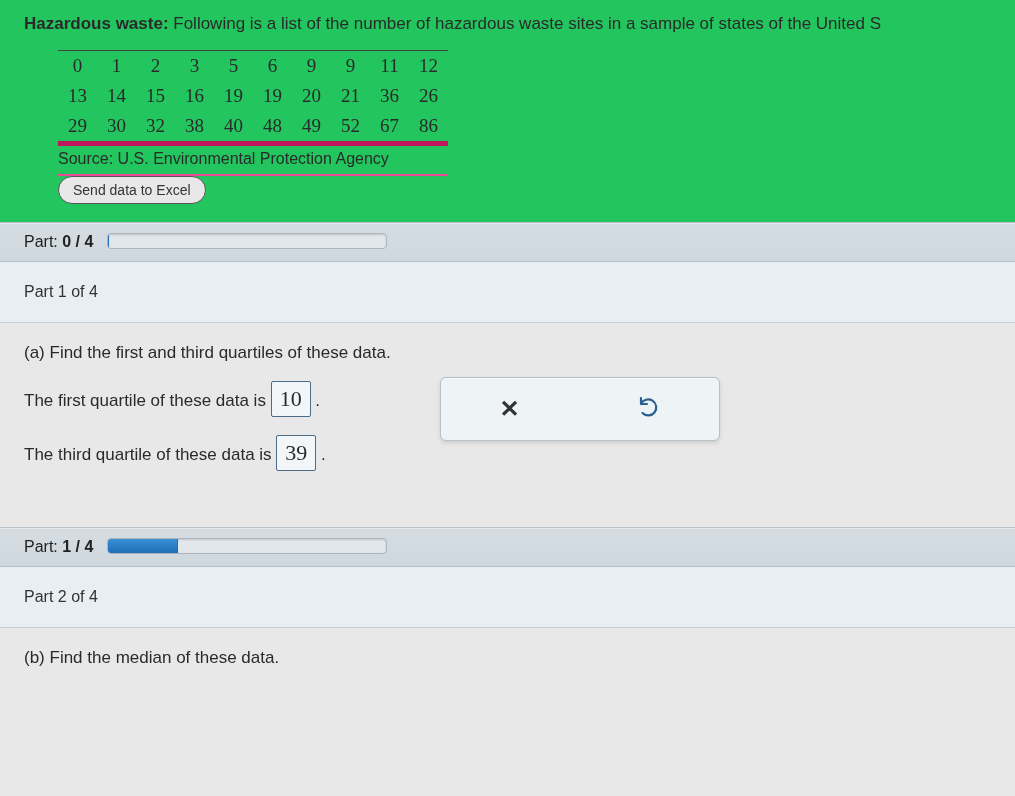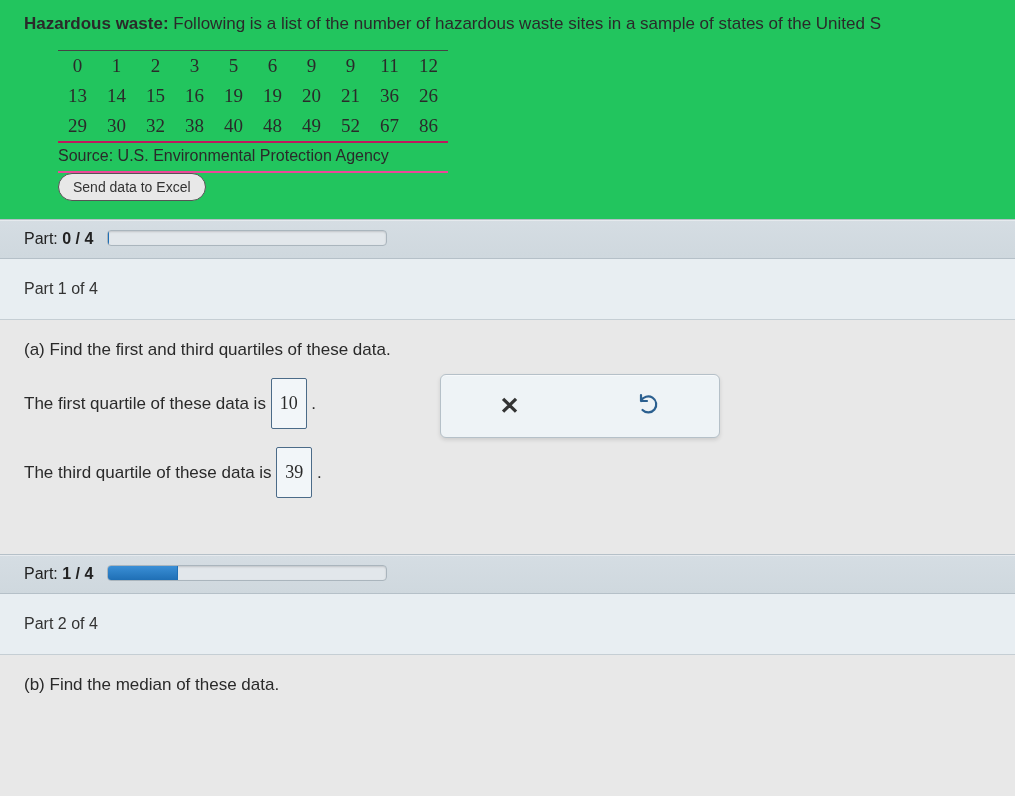--- a/index.html
+++ b/index.html
@@ -25,21 +25,21 @@
     margin: 14px 0 0 34px;
     display: inline-block;
   }
   .data-table {
     border-collapse: collapse;
   }
   .data-table tr:first-child td {
     border-top: 1px solid #444;
   }
   .data-table tr.last-data td {
-    border-bottom: 2px solid #be185d;
+    border-bottom: 5px solid #be185d;
   }
   .data-table td {
     padding: 4px 10px 4px 10px;
     font-family: "Times New Roman", serif;
     font-size: 19px;
     text-align: center;
   }
   .source-row {
     padding: 4px 0 6px 0;
     font-size: 16px;
@@ -96,23 +96,23 @@
     position: relative;
   }
   .answer-line {
     margin-top: 18px;
     font-size: 17px;
   }
   .answer-box {
     display: inline-block;
     border: 1px solid #4b6b88;
     background: #f2f6f9;
-    padding: 14px 8px;
+    padding: 4px 8px;
     font-family: "Times New Roman", serif;
-    font-size: 18px;
+    font-size: 22px;
     min-width: 28px;
     text-align: center;
     border-radius: 2px;
   }
   .feedback-box {
     position: absolute;
     top: 54px;
     left: 440px;
     width: 280px;
     height: 64px;

